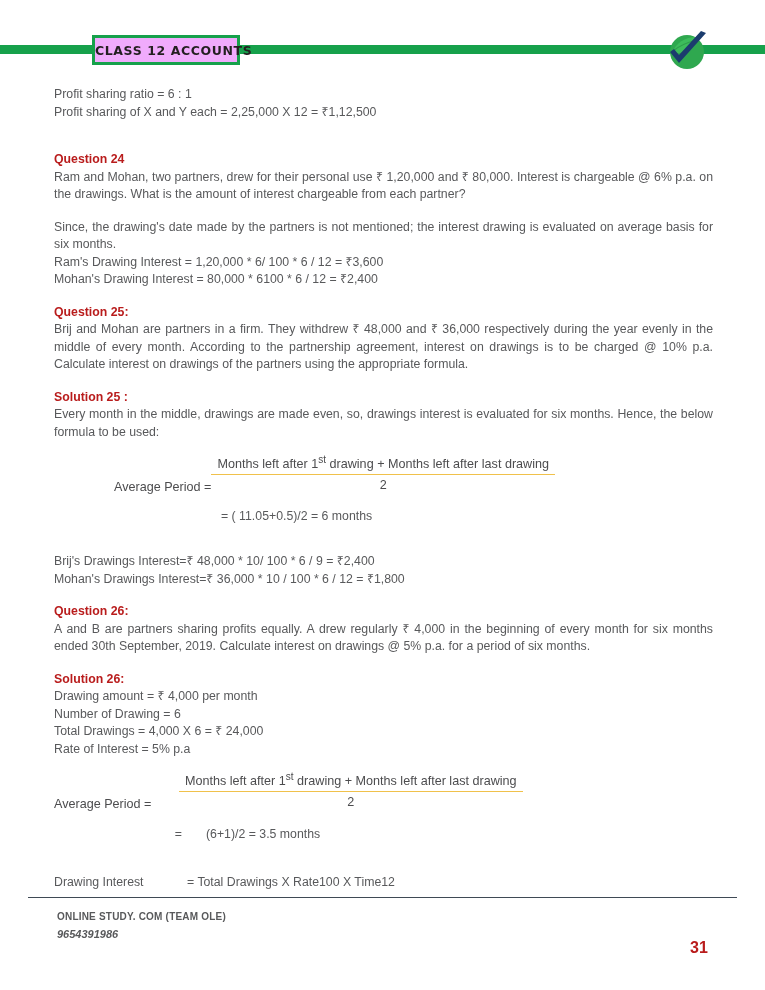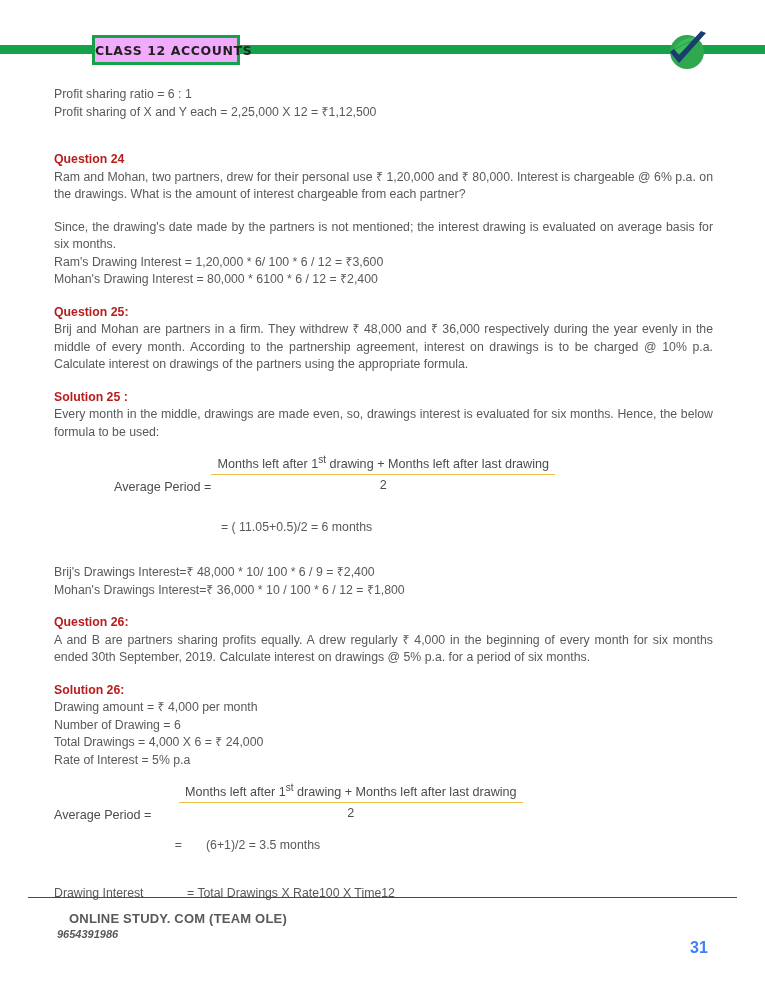--- a/index.html
+++ b/index.html
@@ -133,43 +133,42 @@
     top: 0;
     left: 28px;
     width: 709px;
     height: 1px;
     background: #3f4a55;
   }
   .footer-brand {
     position: absolute;
     top: 14px;
     left: 57px;
-    font-size: 13px;
+    font-size: 10px;
     font-weight: bold;
     color: #58595b;
     letter-spacing: 0.2px;
     white-space: nowrap;
-    margin-left: 12px;
   }
   .footer-phone {
     position: absolute;
     top: 31px;
     left: 57px;
     font-size: 11px;
     font-weight: bold;
     color: #58595b;
     font-style: italic;
   }
   .footer-page {
     position: absolute;
     top: 42px;
     left: 690px;
     font-size: 16px;
     font-weight: bold;
-    color: #3b82f6;
+    color: #b91c1c;
   }
 </style>
 </head>
 <body>
 
 <div class="header">
   <div class="header-rule"></div>
   <div class="header-label">
     <span>CLASS  12  ACCOUNTS</span>
   </div>
@@ -226,21 +225,21 @@
   <div class="formula-row" style="padding-left:114px;">
     <div class="lhs">Average Period =</div>
     <div class="frac">
       <div class="num"><span>Months left after 1</span><sup class="ordinal">st</sup><span> drawing + Months left after last drawing</span></div>
       <div class="den">2</div>
     </div>
   </div>
 
   <div class="gap-md"></div>
 
-  <div class="indent-line" style="padding-left:221px;margin-top:11px;">= ( 11.05+0.5)/2 = 6 months</div>
+  <div class="indent-line" style="padding-left:221px;">= ( 11.05+0.5)/2 = 6 months</div>
 
   <div class="gap-lg"></div>
 
   <div class="pad body-text">
     <div class="block">Brij's Drawings Interest=₹ 48,000 * 10/ 100 *  6 / 9 = ₹2,400</div>
     <div class="block">Mohan's Drawings Interest=₹ 36,000 * 10 / 100 * 6 / 12 = ₹1,800</div>
   </div>
 
   <div class="gap-md"></div>
 

